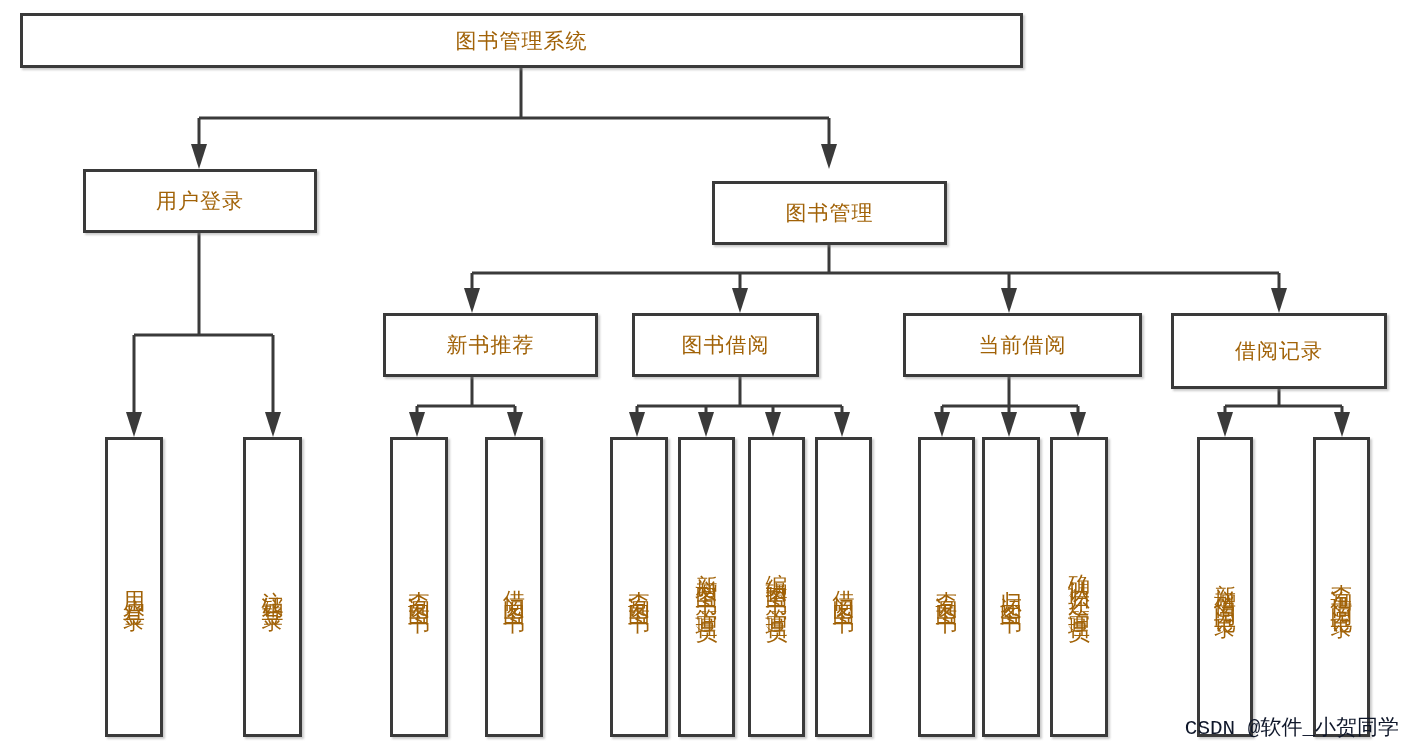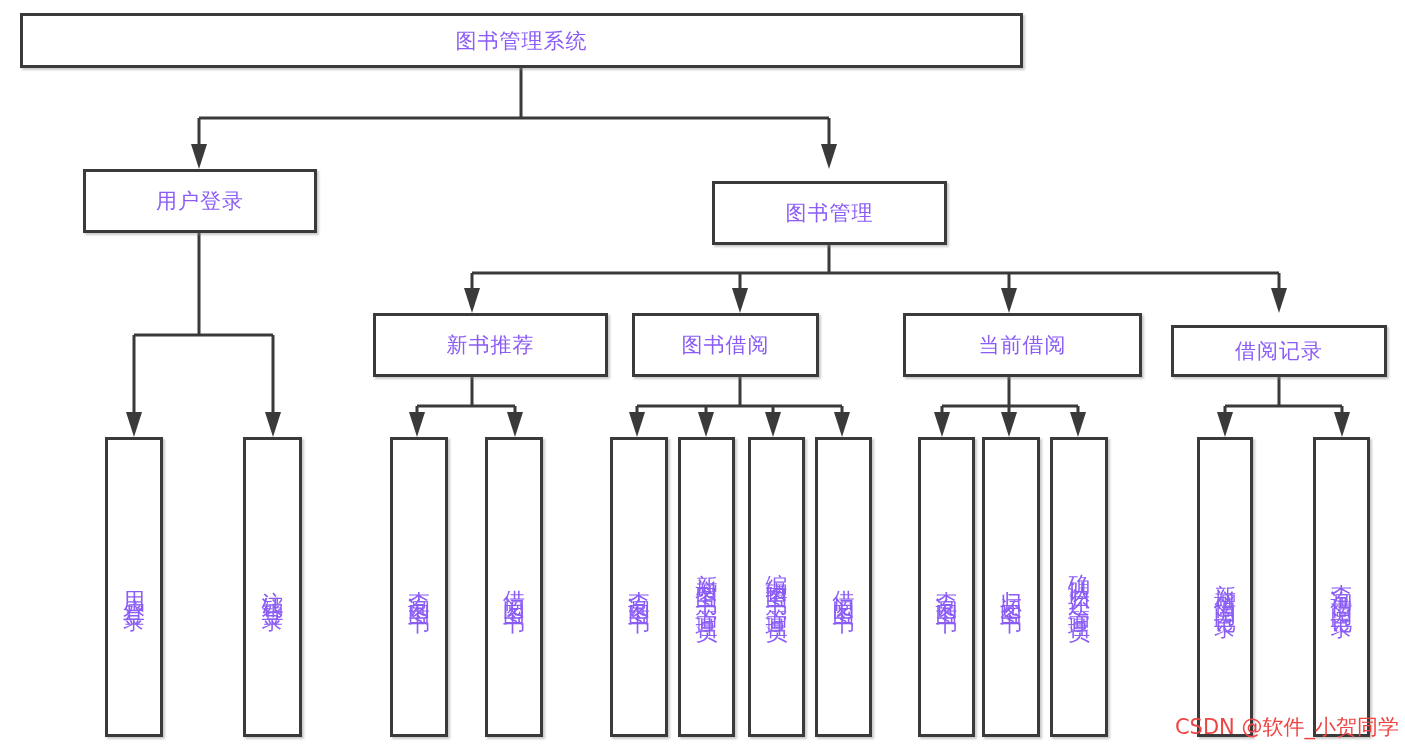--- a/index.html
+++ b/index.html
@@ -25,43 +25,44 @@
   .node {
     position: absolute;
     box-sizing: border-box;
     background: #ffffff;
     border: 3px solid #3a3a3a;
     box-shadow: 2px 2px 2px rgba(140,140,140,0.45);
     display: flex;
     align-items: center;
     justify-content: center;
     z-index: 2;
-    color: #8b5cf6;
+    color: #a16207;
   }
   .hlabel {
     font-size: 21px;
     letter-spacing: 1px;
     white-space: nowrap;
   }
   .vbox { top: 437px; height: 300px; }
   .vlabel {
     writing-mode: vertical-rl;
     font-size: 22px;
     letter-spacing: 7px;
     line-height: 1;
     max-height: 288px;
   }
   .watermark {
     position: absolute;
     right: 6px;
     bottom: 6px;
     font-size: 21px;
-    color: #ef4444;
+    color: #0f172a;
     z-index: 3;
     white-space: nowrap;
+    font-family: Liberation Mono, monospace;
   }
 </style>
 </head>
 <body>
 
 <div class="stage">
 
   <svg class="connectors" viewBox="0 0 1405 747" xmlns="http://www.w3.org/2000/svg" aria-hidden="true">
     <g stroke="#3a3a3a" stroke-width="3" fill="none">
 
@@ -106,30 +107,30 @@
     <span class="hlabel">图书管理系统</span>
   </div>
 
   <div class="node" style="left:83px; top:169px; width:234px; height:64px;">
     <span class="hlabel">用户登录</span>
   </div>
   <div class="node" style="left:712px; top:169px; width:235px; height:64px;margin-top:12px;">
     <span class="hlabel">图书管理</span>
   </div>
 
-  <div class="node" style="left:373px; top:313px; width:235px; height:64px;">
+  <div class="node" style="left:383px; top:313px; width:215px; height:64px;">
     <span class="hlabel">新书推荐</span>
   </div>
   <div class="node" style="left:632px; top:313px; width:187px; height:64px;">
     <span class="hlabel">图书借阅</span>
   </div>
   <div class="node" style="left:903px; top:313px; width:239px; height:64px;">
     <span class="hlabel">当前借阅</span>
   </div>
-  <div class="node" style="left:1171px; top:313px; width:216px; height:52px;margin-top:12px;">
+  <div class="node" style="left:1171px; top:313px; width:216px; height:76px;">
     <span class="hlabel">借阅记录</span>
   </div>
 
   <div class="node vbox" style="left:105px; width:58px;">
     <span class="vlabel">用户登录</span>
   </div>
   <div class="node vbox" style="left:243px; width:59px;">
     <span class="vlabel">注销登录</span>
   </div>
 

